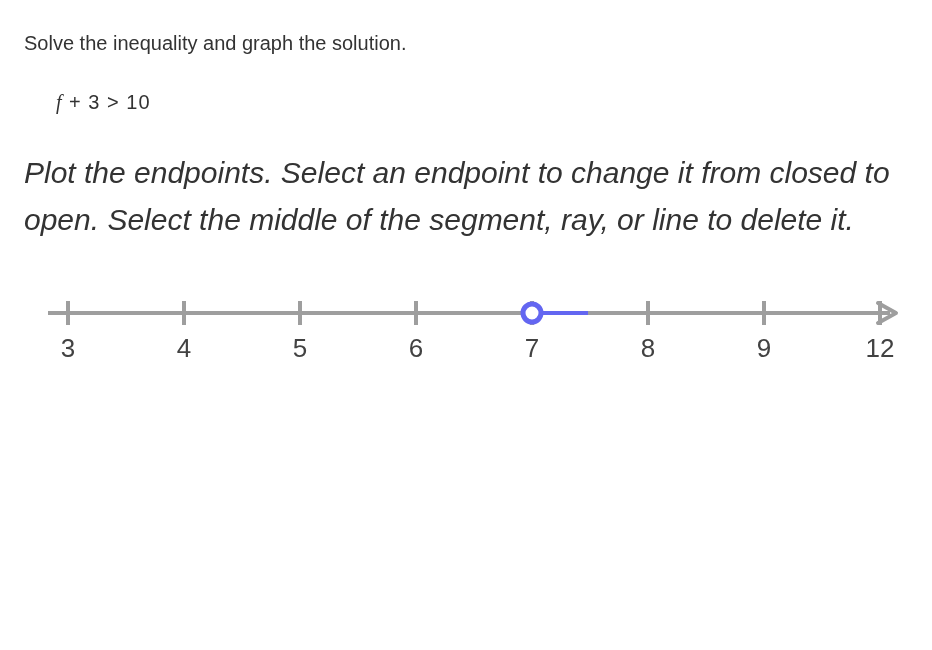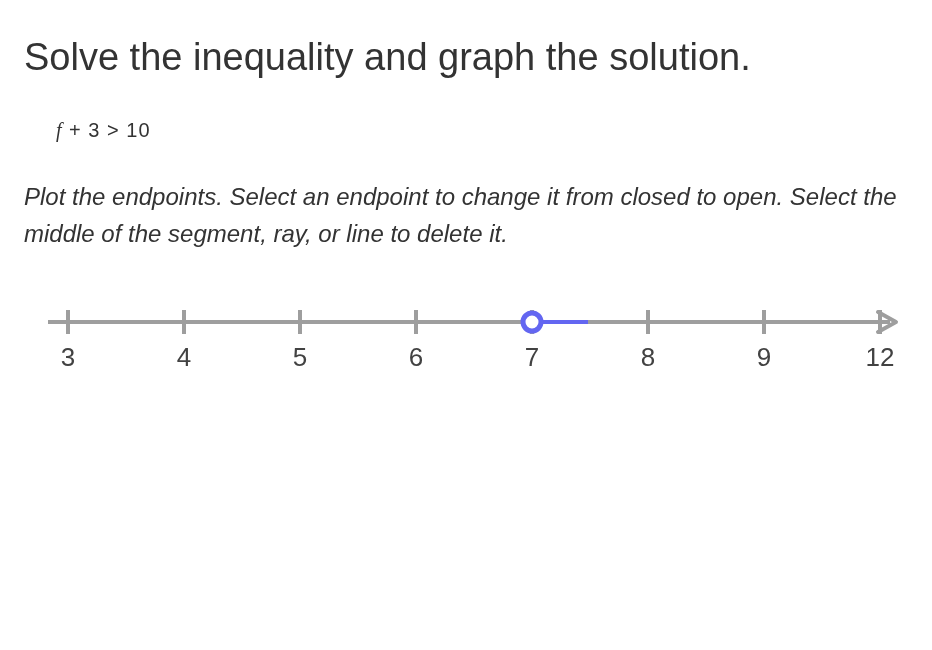--- a/index.html
+++ b/index.html
@@ -9,36 +9,36 @@
     }
     body {
       font-family: Verdana, Geneva, sans-serif;
       background: #ffffff;
       padding: 28px 24px;
       width: 932px;
       height: 650px;
       color: #333333;
     }
     .prompt-text {
-      font-size: 38px;
+      font-size: 20px;
       line-height: 1.55;
       margin-bottom: 32px;
     }
     .inequality {
       font-size: 20px;
       margin-left: 32px;
       margin-bottom: 36px;
       letter-spacing: 1px;
     }
     .inequality .variable {
       font-style: italic;
       font-family: Georgia, serif;
     }
     .instructions {
-      font-size: 24px;
+      font-size: 30px;
       font-style: italic;
       line-height: 1.55;
       margin-bottom: 48px;
     }
     .numberline-wrap {
       position: relative;
       width: 880px;
       height: 70px;
       margin-left: 4px;
       overflow: hidden;

